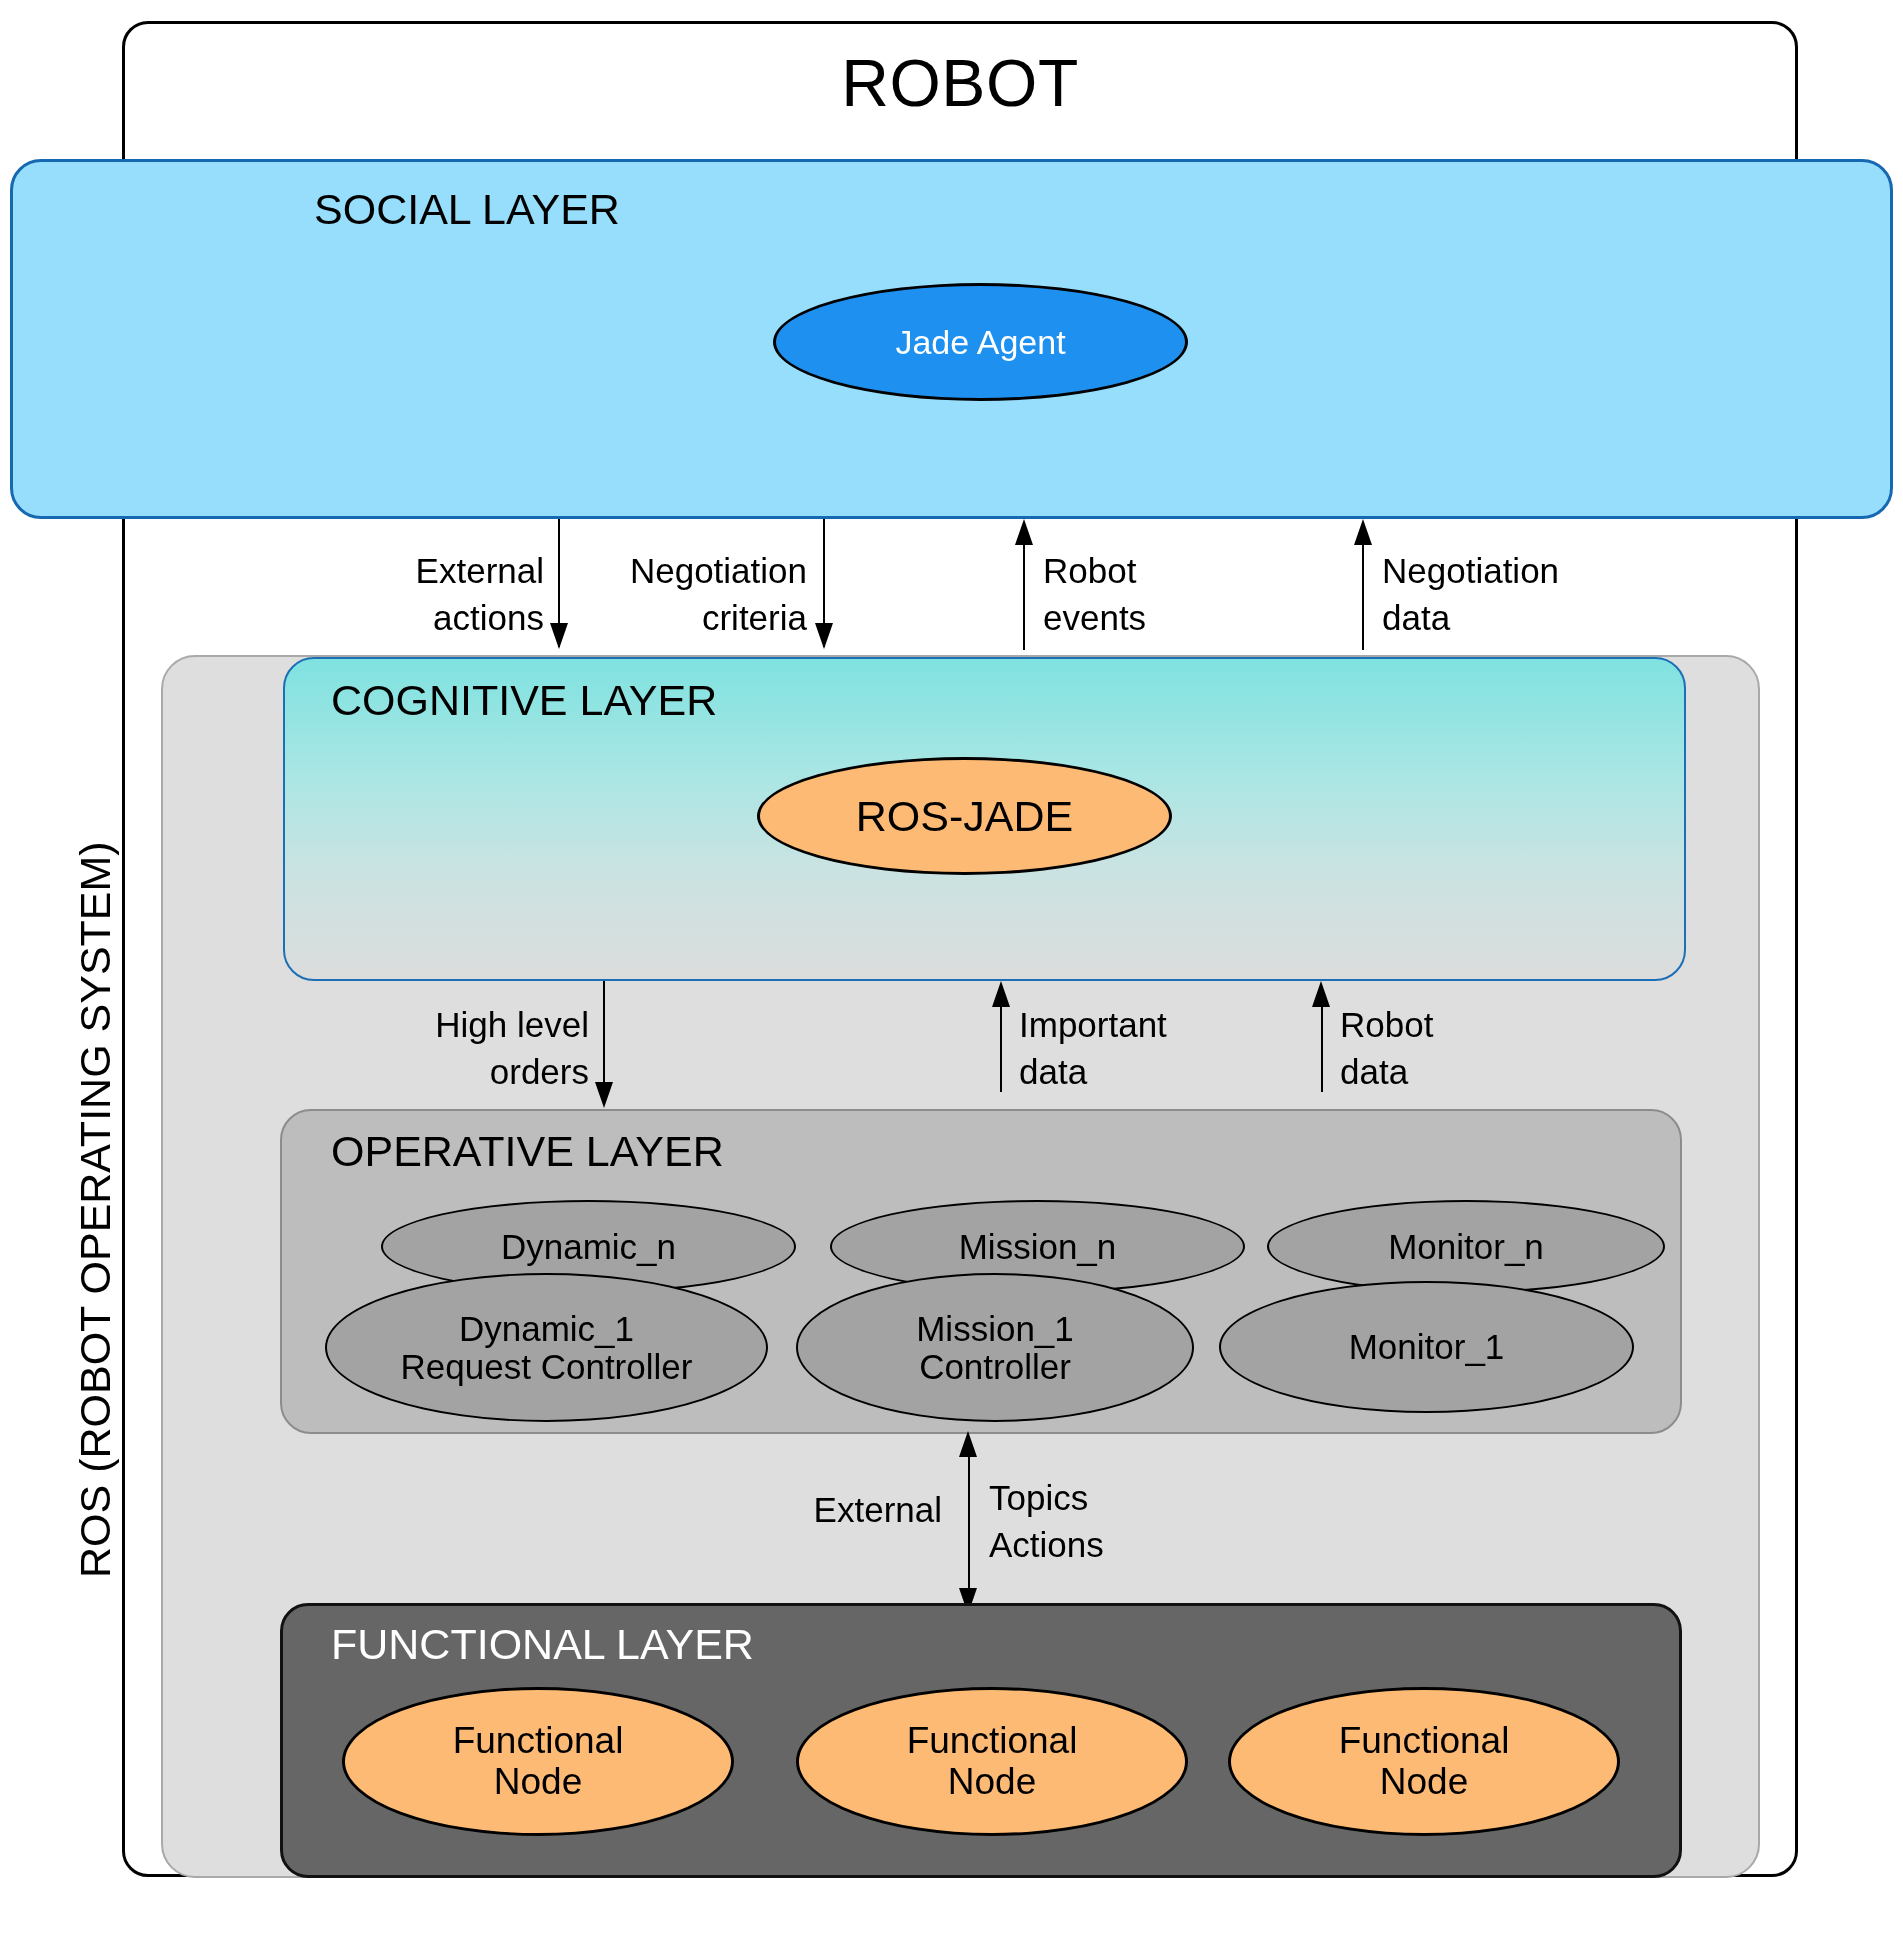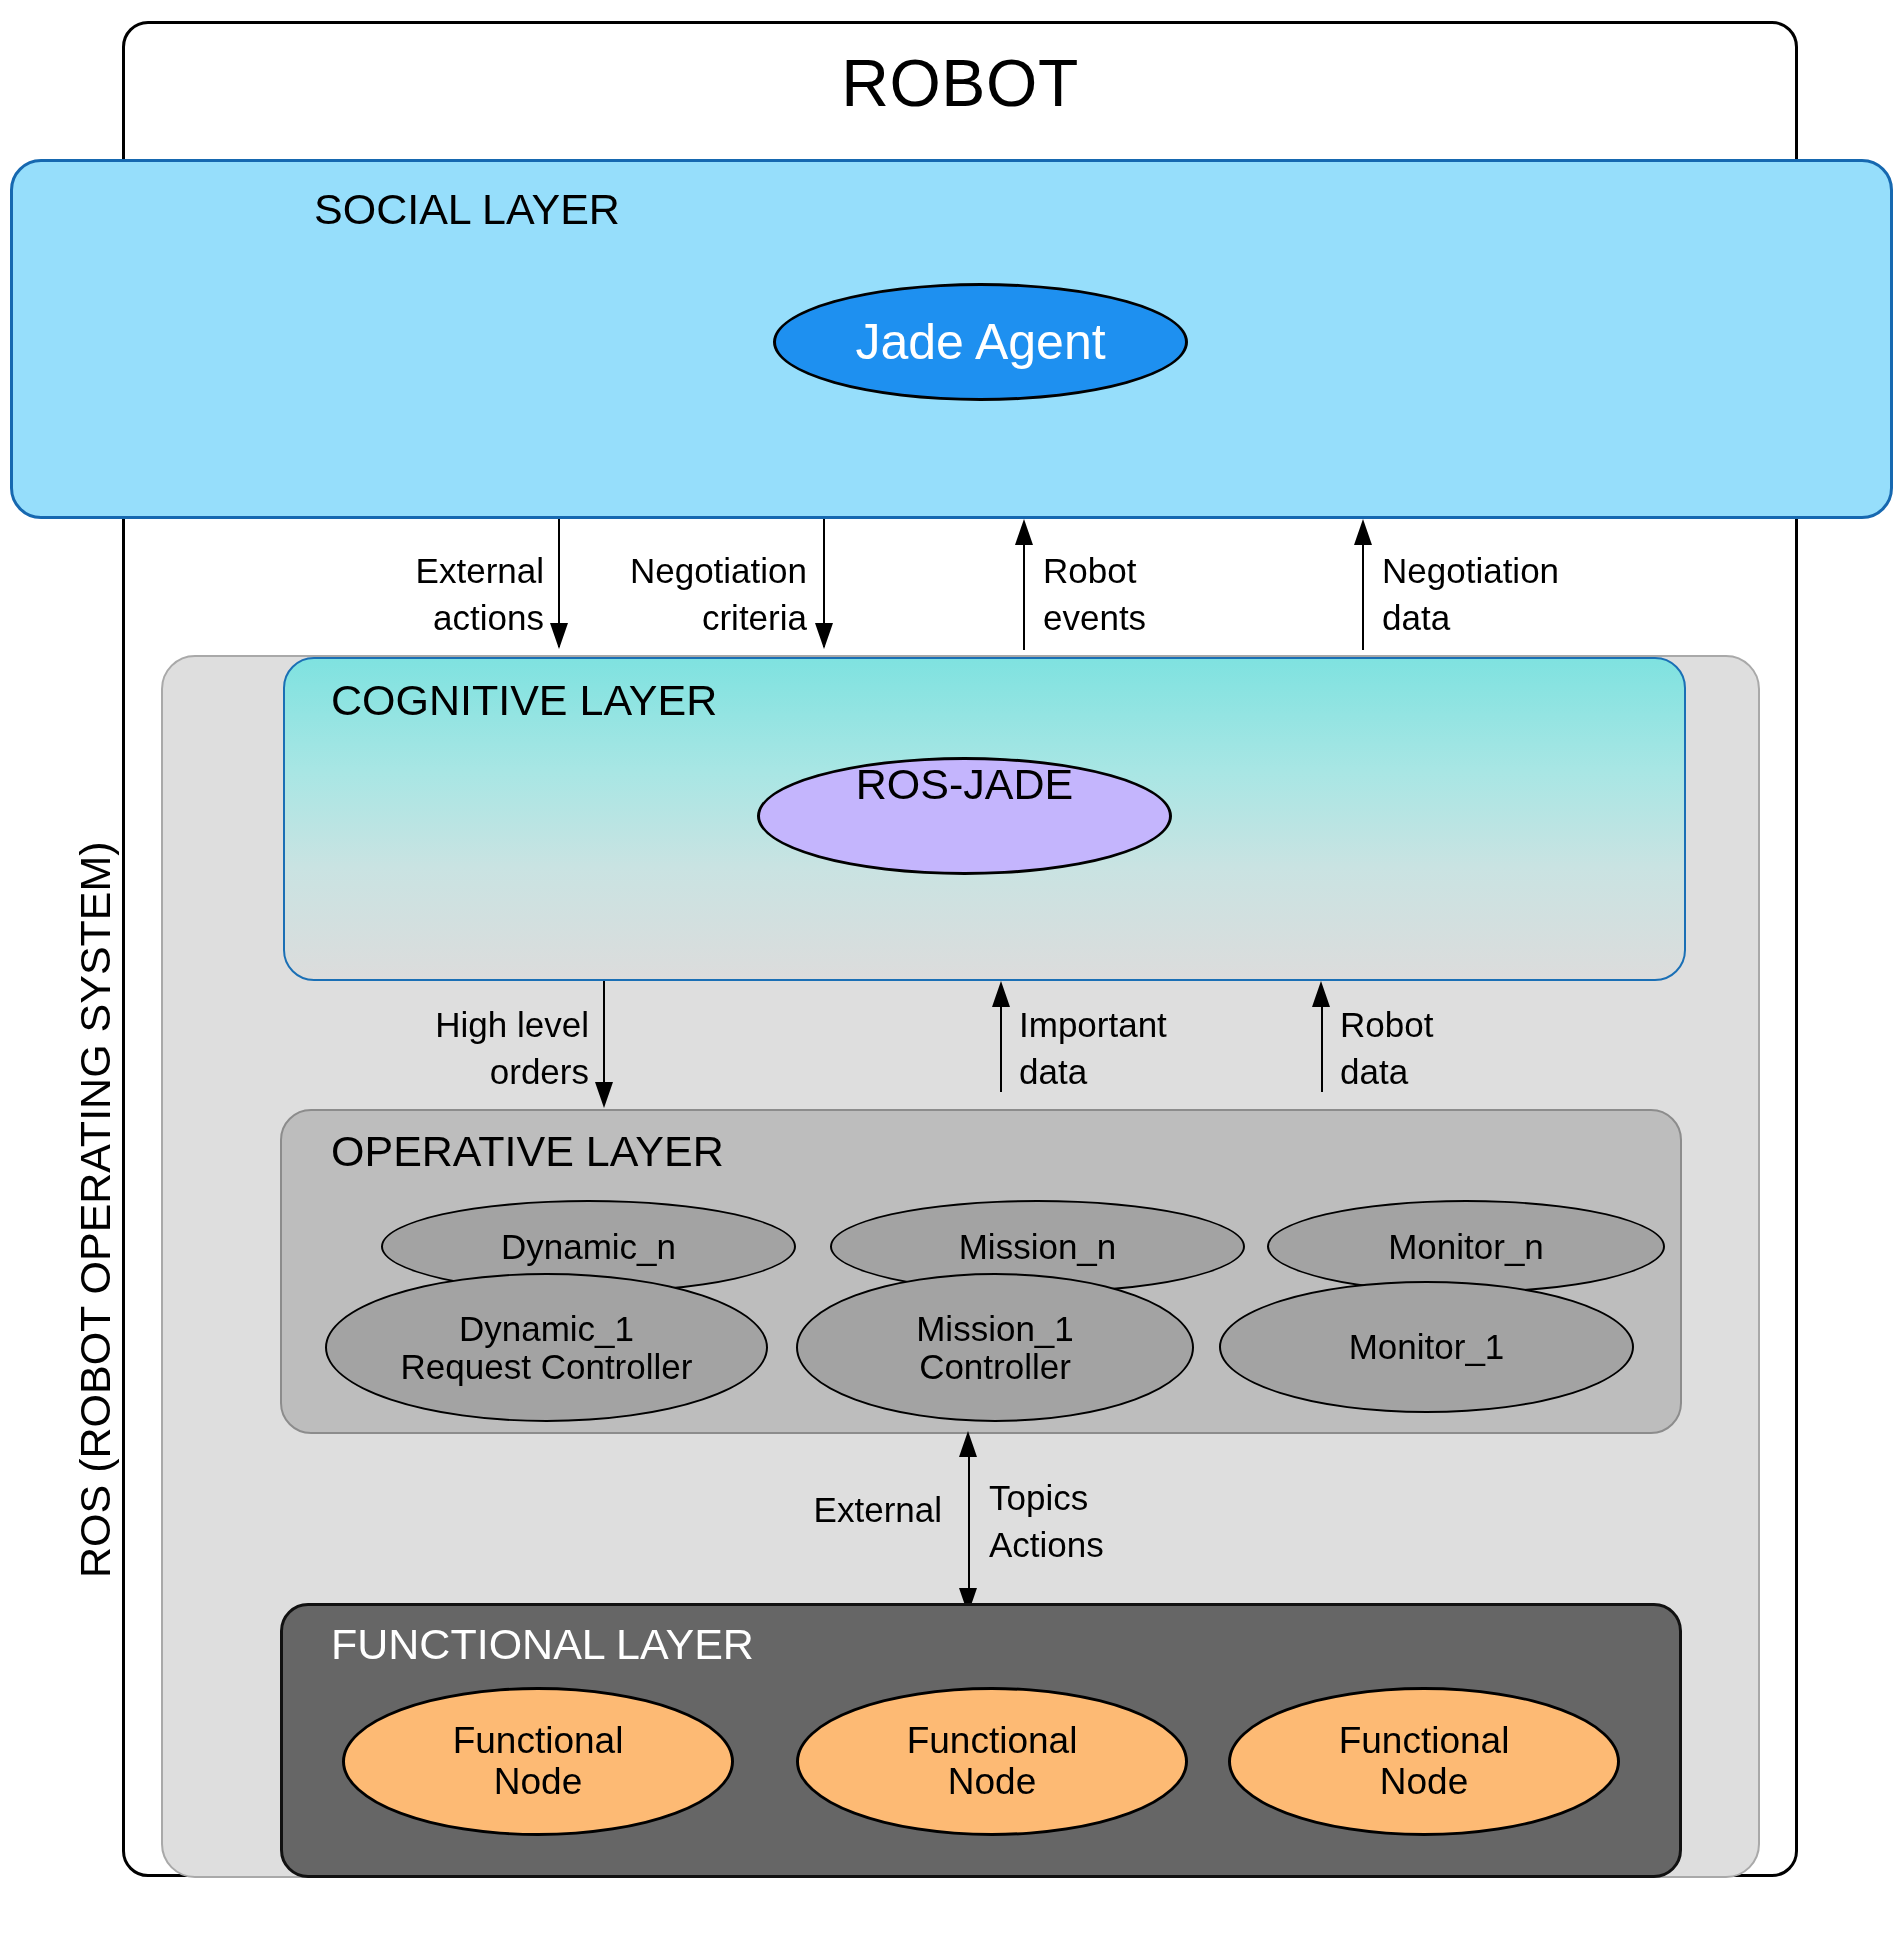--- a/index.html
+++ b/index.html
@@ -64,21 +64,21 @@
     height: 118px;
     background: #1E90F0;
     border: 3.9px solid #000000;
     border-radius: 50%;
     box-sizing: border-box;
     display: flex;
     align-items: center;
     justify-content: center;
   }
   #jade-agent-label {
-    font-size: 50px;
+    font-size: 34px;
     color: #ffffff;
   }
 
   
   #ros-container {
     left: 161px;
     top: 655px;
     width: 1599px;
     height: 1223px;
     background: #DEDEDE;
@@ -113,26 +113,26 @@
     left: 331px;
     top: 676px;
     font-size: 43px;
     color: #000000;
   }
   #ros-jade-node {
     left: 757px;
     top: 757px;
     width: 415px;
     height: 118px;
-    background: #c4b5fd;
+    background: #fdba74;
     border: 3.9px solid #000000;
     border-radius: 50%;
     box-sizing: border-box;
     display: flex;
-    align-items: flex-start;
+    align-items: center;
     justify-content: center;
   }
   #ros-jade-label {
     font-size: 43px;
     color: #000000;
   }
 
   
   #operative-layer {
     left: 280px;

